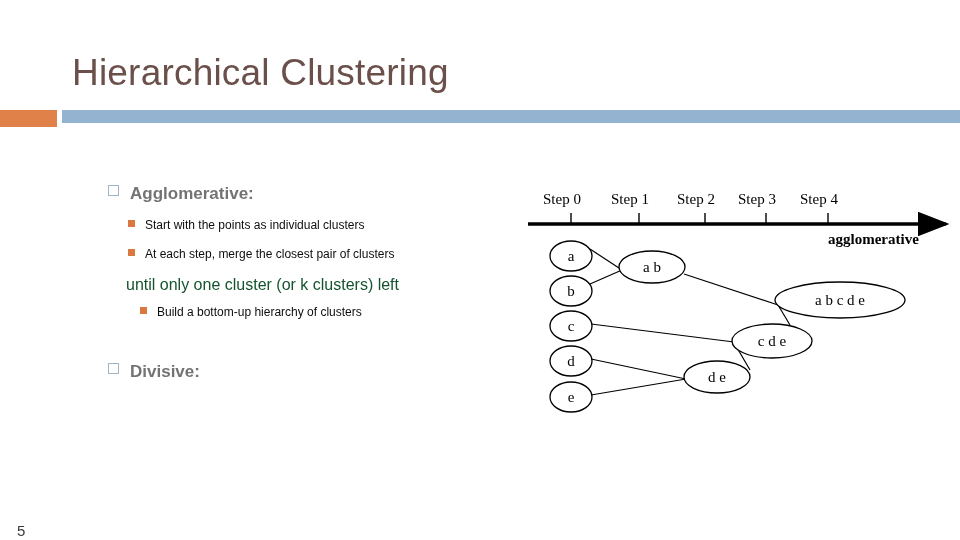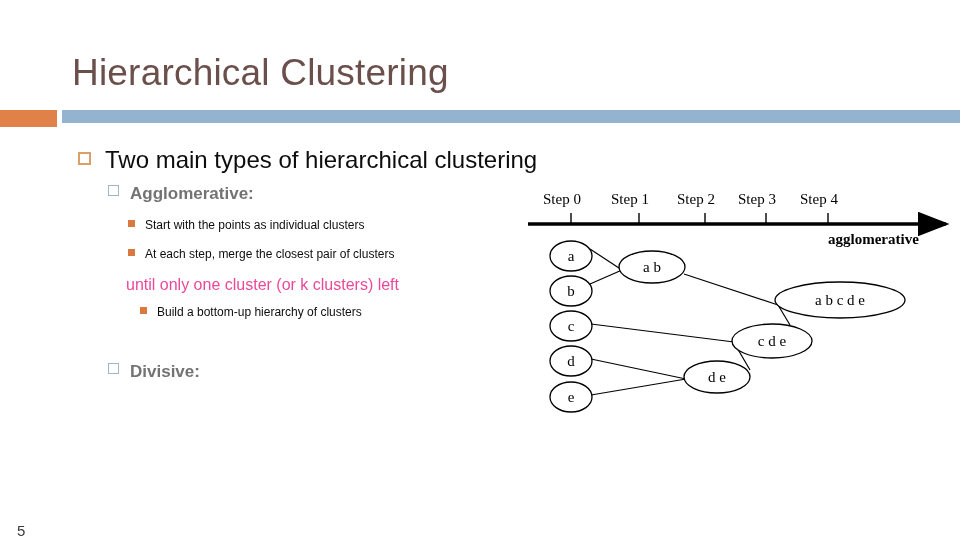--- a/index.html
+++ b/index.html
@@ -115,21 +115,21 @@
     top: -2px;
   }
   .l3-text {
     font-size: 12px;
     color: #0d0d0d;
     white-space: nowrap;
   }
   .l3-cont {
     position: absolute;
     font-size: 16px;
-    color: #ec4899;
+    color: #14532d;
     white-space: nowrap;
   }
 
   .l3-a { left: 128px; top: 206px; }
   .l3-b { left: 128px; top: 235px; text-align: right; }
   .l3-c { left: 126px; top: 264px; }
   .l3-d { left: 140px; top: 293px; }
 
   
   #diagram {
@@ -179,24 +179,20 @@
 </head>
 <body>
 
 <div id="slide">
 
   <div class="slide-title">Hierarchical Clustering</div>
 
   <div class="bar-orange"></div>
   <div class="bar-blue"></div>
 
-  <div class="l1">
-    <span class="bullet-sq-hollow-orange"></span>
-    <span class="l1-text">Two main types of hierarchical clustering</span>
-  </div>
 
   <div class="l2 l2-agg">
     <span class="bullet-sq-hollow-blue"></span>
     <span class="l2-text">Agglomerative:</span>
   </div>
 
   <div class="l3 l3-a">
     <span class="bullet-sq-solid"></span>
     <span class="l3-text">Start with the points as individual clusters</span>
   </div>

